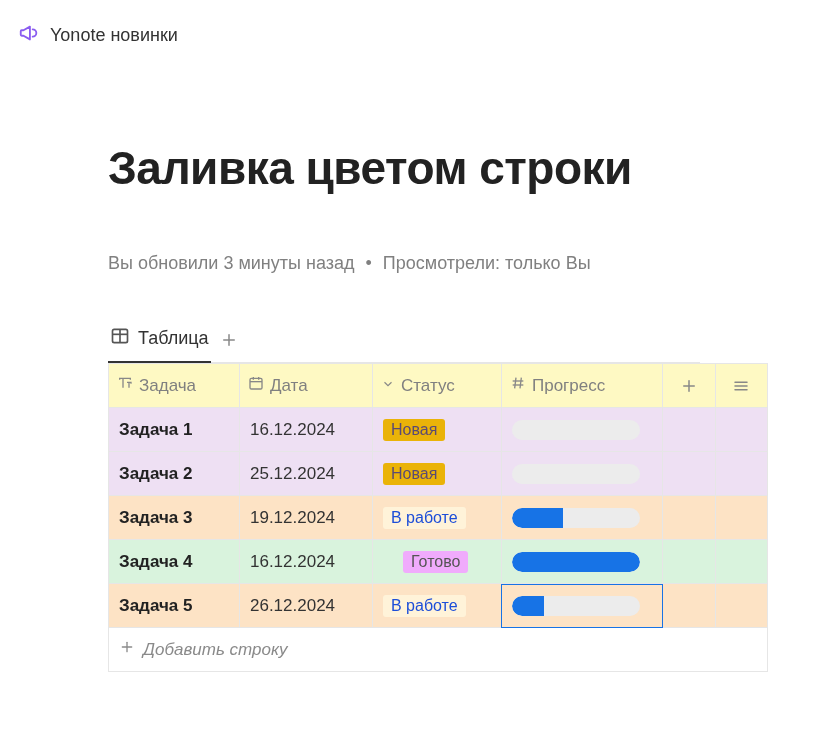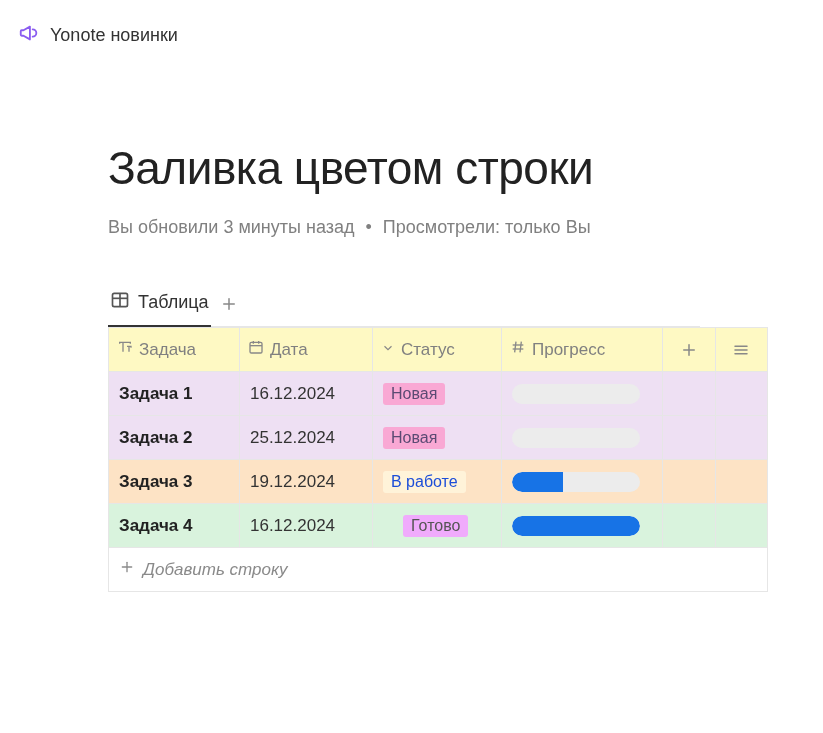--- a/index.html
+++ b/index.html
@@ -19,24 +19,24 @@
     font-size: 18px;
     color: #333;
   }
   .topbar svg { flex-shrink: 0; }
   .content {
     padding: 70px 0 0 108px;
     max-width: 700px;
   }
   .page-title {
     font-size: 46px;
-    font-weight: 400;
+    font-weight: 700;
     letter-spacing: -0.5px;
     color: #222;
-    margin-bottom: 22px;
+    margin-bottom: 58px;
   }
   .meta {
     color: #808080;
     font-size: 18px;
     margin-bottom: 44px;
   }
   .meta .dot { margin: 0 6px; }
   .view-tabs {
     display: flex;
     align-items: center;
@@ -90,21 +90,21 @@
   .row-orange td { background: #fde3c5; margin-top: 29px; }
   .row-green td { background: #d9f3dd; }
   .task-name { font-weight: 600; color: #222; }
   .date-val { color: #333; }
   .status-badge {
     display: inline-block;
     padding: 2px 8px;
     border-radius: 3px;
     font-size: 16px;
   }
-  .status-new { background: #f9a8d4; color: #5b4a73; }
+  .status-new { background: #eab308; color: #5b4a73; }
   .status-work { background: #fff3d9; color: #1d4ed8; }
   .status-done { background: #f0abfc; color: #555; margin-left: 20px; }
   .progress {
     width: 128px;
     height: 20px;
     background: #ececec;
     border-radius: 12px;
     overflow: hidden;
     position: relative;
   }
@@ -288,20 +288,32 @@
           <td class="date-val">16.12.2024</td>
           <td><span class="status-badge status-done">Готово</span></td>
           <td>
             <div class="progress progress-full">
               <div class="progress-fill" style="width: 100%;"></div>
             </div>
           </td>
           <td></td>
           <td></td>
         </tr>
+        <tr class="row-orange">
+          <td class="task-name">Задача 5</td>
+          <td class="date-val">26.12.2024</td>
+          <td><span class="status-badge status-work">В работе</span></td>
+          <td class="progress-cell-selected">
+            <div class="progress">
+              <div class="progress-fill" style="width: 25%;"></div>
+            </div>
+          </td>
+          <td></td>
+          <td></td>
+        </tr>
       </tbody>
     <tfoot>
       <tr class="addrow">
         <td colspan="6">
           <div class="addrow-inner">
             <span>
               <svg width="16" height="16" viewBox="0 0 24 24" fill="none" stroke="#8a8a8a" stroke-width="2" stroke-linecap="round">
                   <line x1="12" y1="5" x2="12" y2="19"></line>
                   <line x1="5" y1="12" x2="19" y2="12"></line>
                 </svg>

